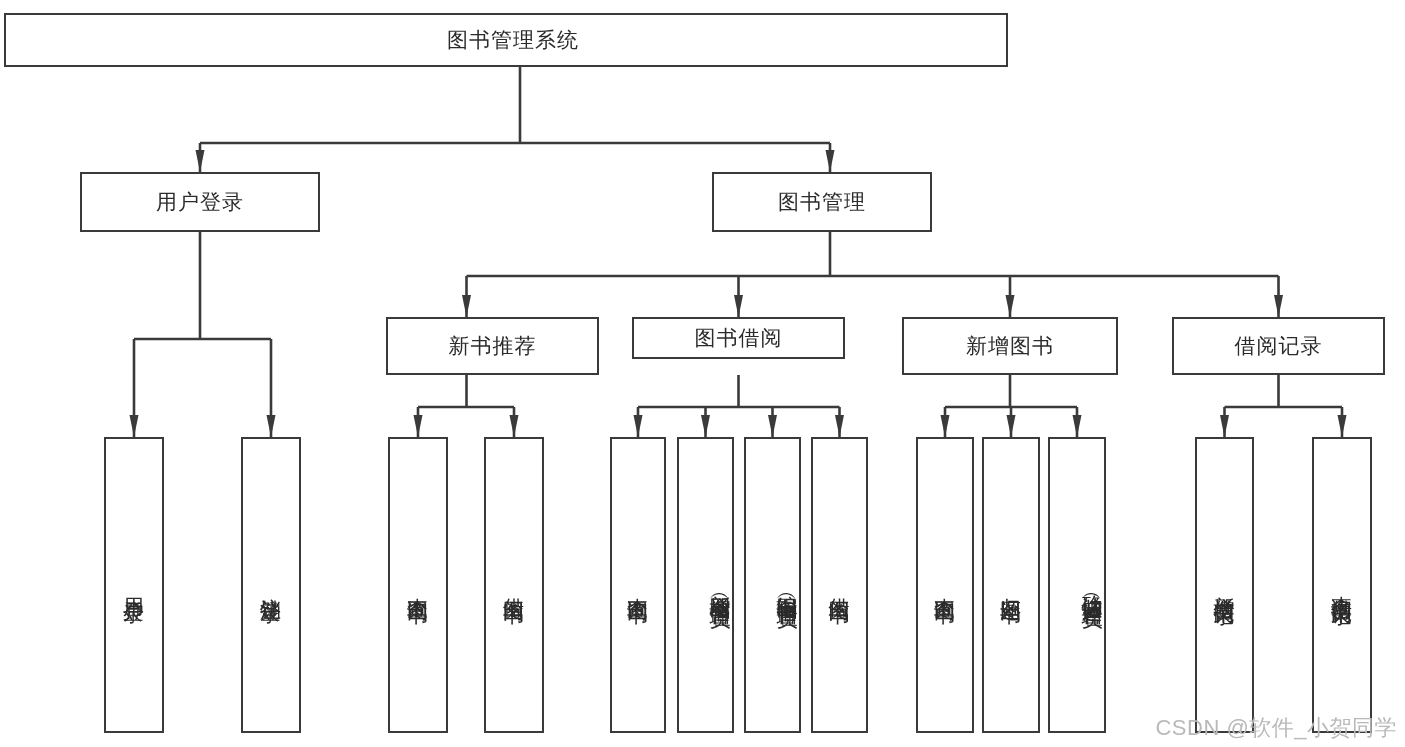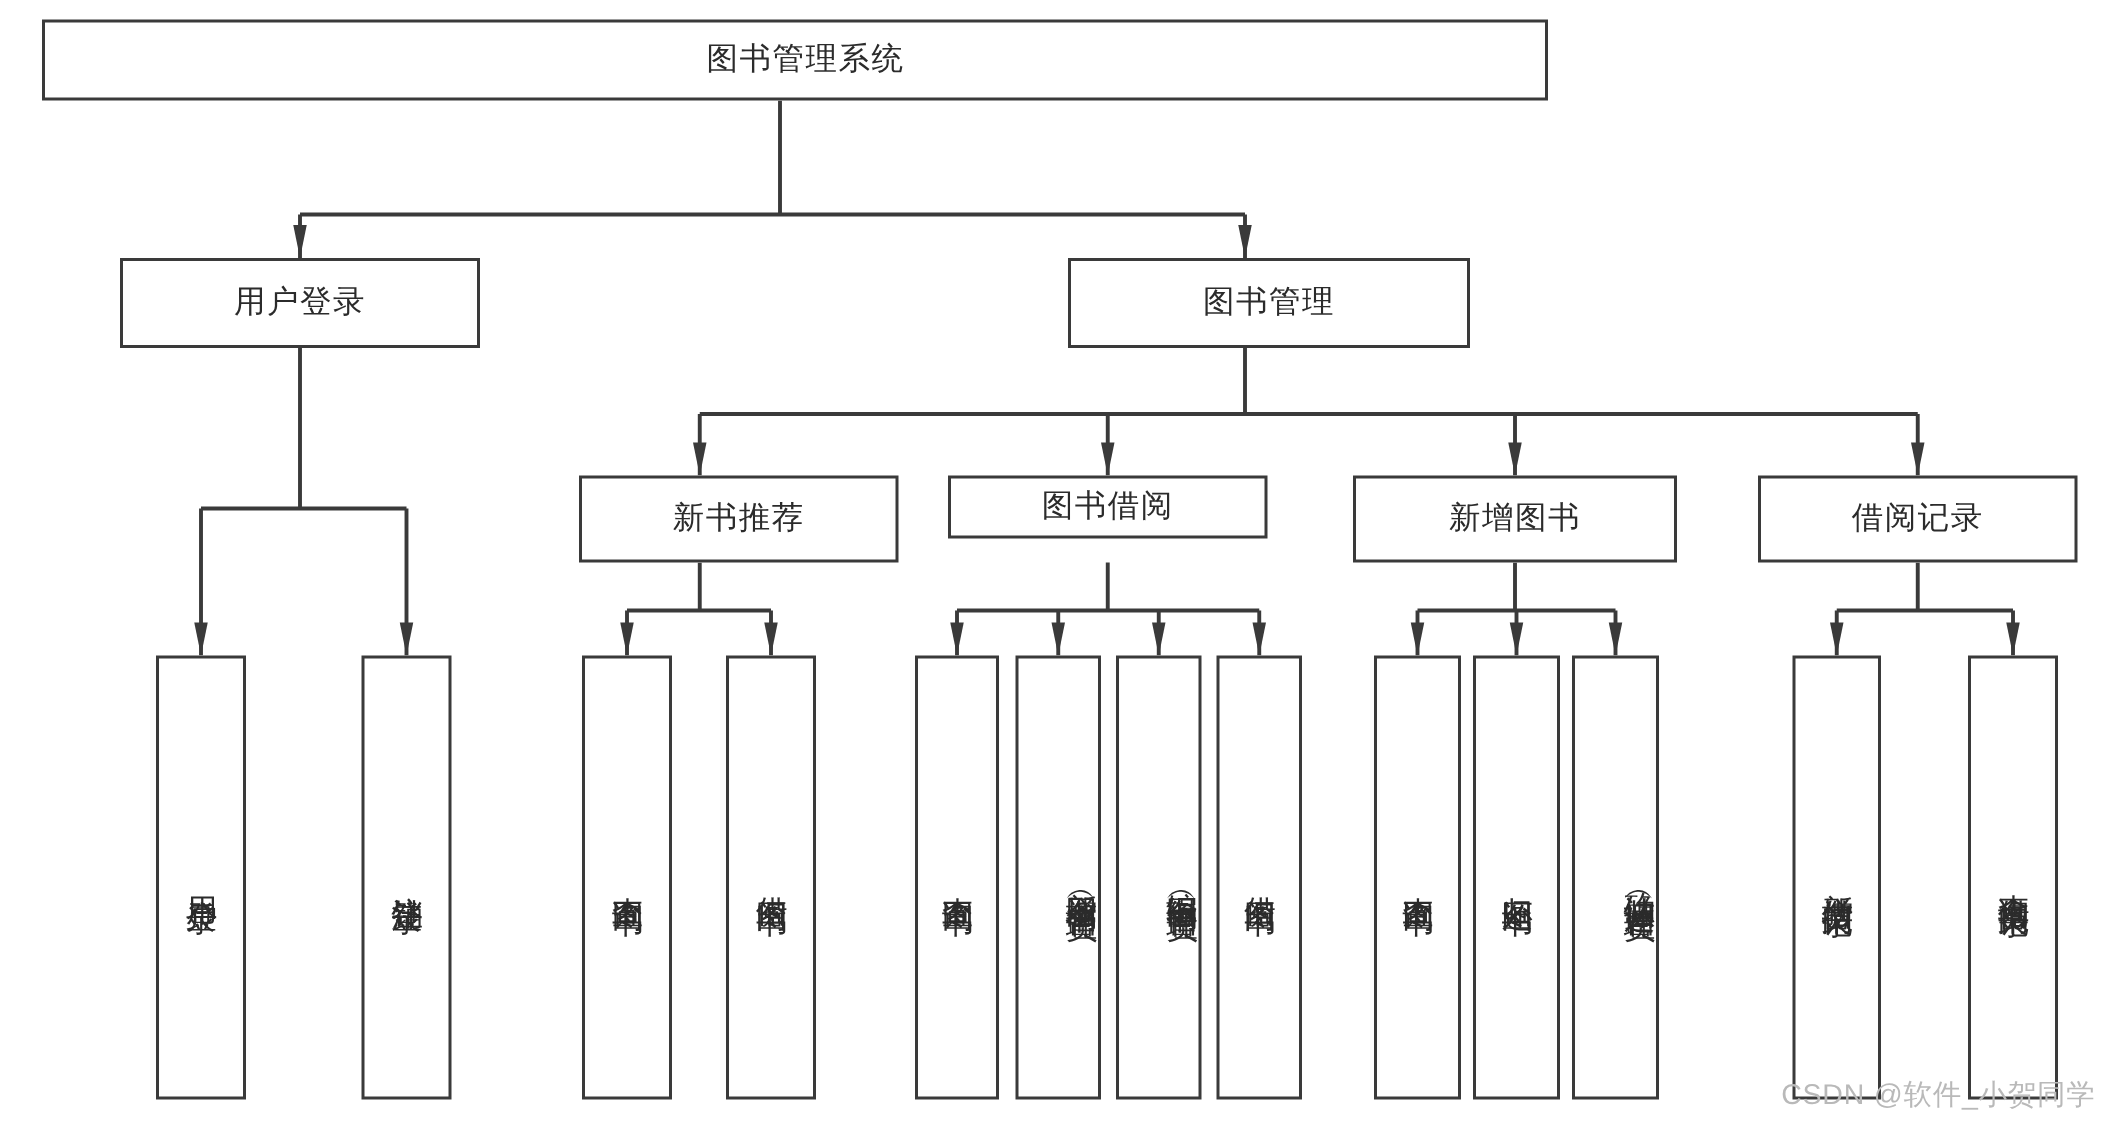--- a/index.html
+++ b/index.html
@@ -55,21 +55,21 @@
     align-items: center;
     padding-top: 0;
   }
   .node .label {
     display: block;
   }
   .watermark {
     position: absolute;
     right: 8px;
     bottom: 4px;
-    font-size: 19px;
+    font-size: 22px;
     color: #b9b9b9;
     letter-spacing: 0.5px;
     white-space: nowrap;
   }
 </style>
 </head>
 <body>
 
 <div id="canvas">
   <svg id="wires" viewBox="0 0 1405 747">
@@ -120,27 +120,27 @@
       <line x1="1077" y1="407" x2="1077" y2="437" stroke="#3a3a3a" stroke-width="2.6"></line>
       <polygon points="1072.5,415 1081.5,415 1077,437" fill="#3a3a3a"></polygon>
       <line x1="1278.5" y1="375" x2="1278.5" y2="407" stroke="#3a3a3a" stroke-width="2.6"></line>
       <line x1="1224.5" y1="407" x2="1342" y2="407" stroke="#3a3a3a" stroke-width="2.6"></line>
       <line x1="1224.5" y1="407" x2="1224.5" y2="437" stroke="#3a3a3a" stroke-width="2.6"></line>
       <polygon points="1220,415 1229,415 1224.5,437" fill="#3a3a3a"></polygon>
       <line x1="1342" y1="407" x2="1342" y2="437" stroke="#3a3a3a" stroke-width="2.6"></line>
       <polygon points="1337.5,415 1346.5,415 1342,437" fill="#3a3a3a"></polygon>
     </svg>
   <div id="nodes">
-      <div class="node horizontal" style="left: 28px; top: 13px; width: 1004px; height: 54px; padding-left: 14px;">
+      <div class="node horizontal" style="left: 4px; top: 13px; width: 1004px; height: 54px; padding-left: 14px;">
         <span class="label">图书管理系统</span>
       </div>
       <div class="node horizontal" style="left: 80px; top: 172px; width: 240px; height: 60px;">
         <span class="label">用户登录</span>
       </div>
-      <div class="node horizontal" style="left: 712px; top: 172px; width: 268px; height: 60px;">
+      <div class="node horizontal" style="left: 712px; top: 172px; width: 220px; height: 60px;">
         <span class="label">图书管理</span>
       </div>
       <div class="node horizontal" style="left: 360px; top: 317px; width: 213px; height: 58px; margin-left: 26px;">
         <span class="label">新书推荐</span>
       </div>
       <div class="node horizontal" style="left: 632px; top: 317px; width: 213px; height: 42px;">
         <span class="label">图书借阅</span>
       </div>
       <div class="node horizontal" style="left: 902px; top: 317px; width: 216px; height: 58px;">
         <span class="label">新增图书</span>

